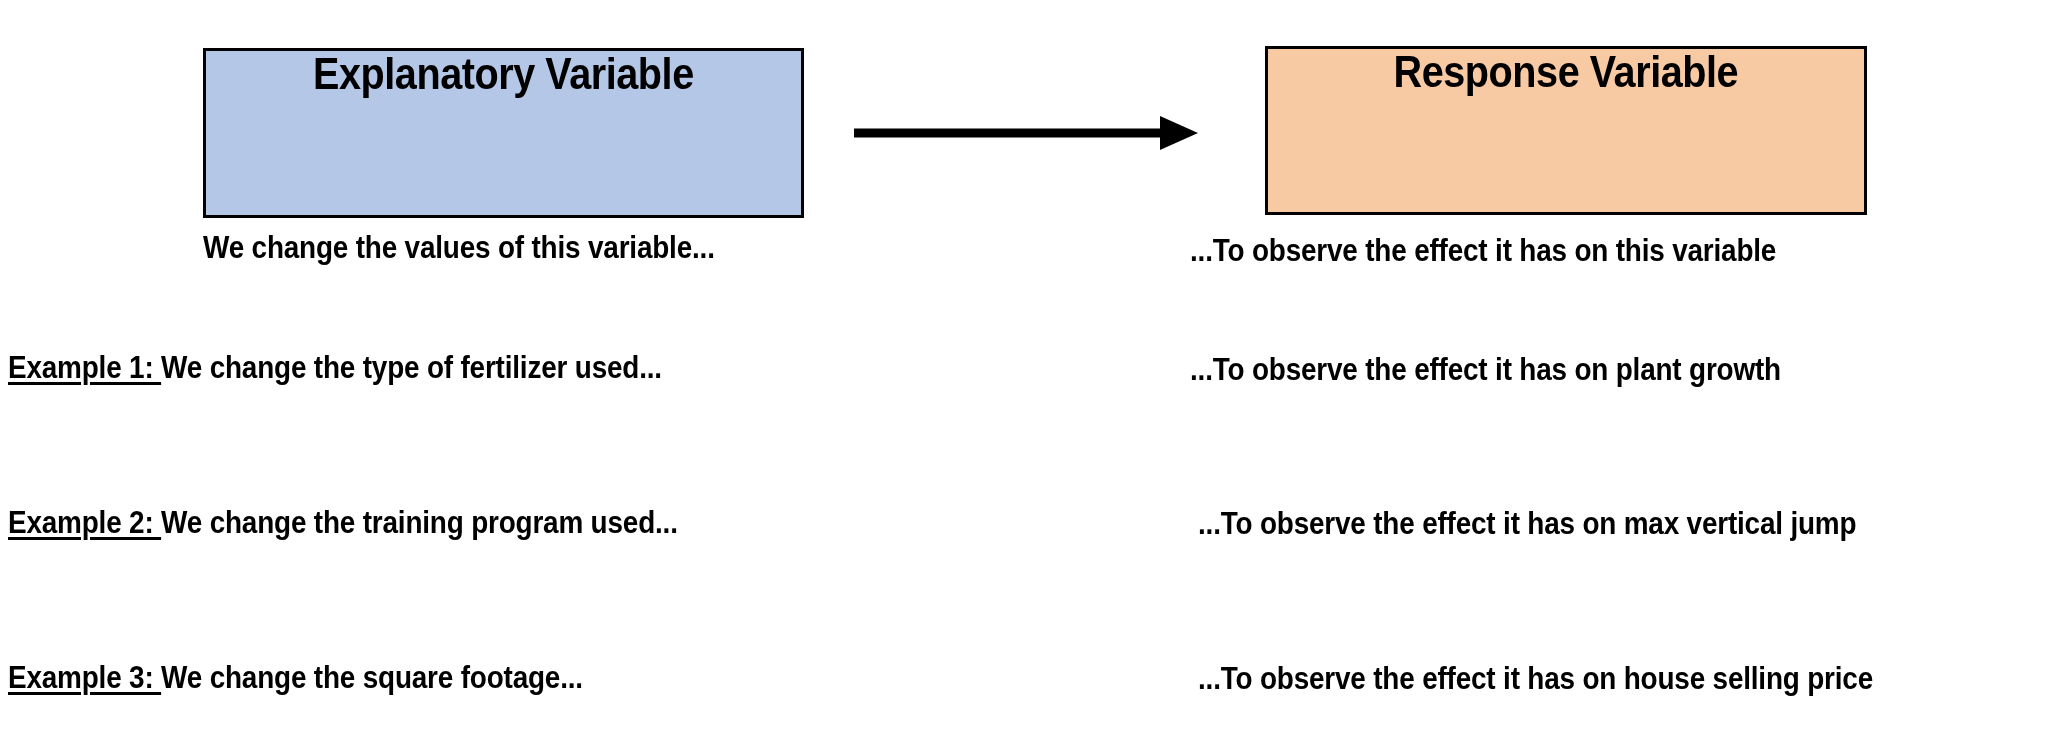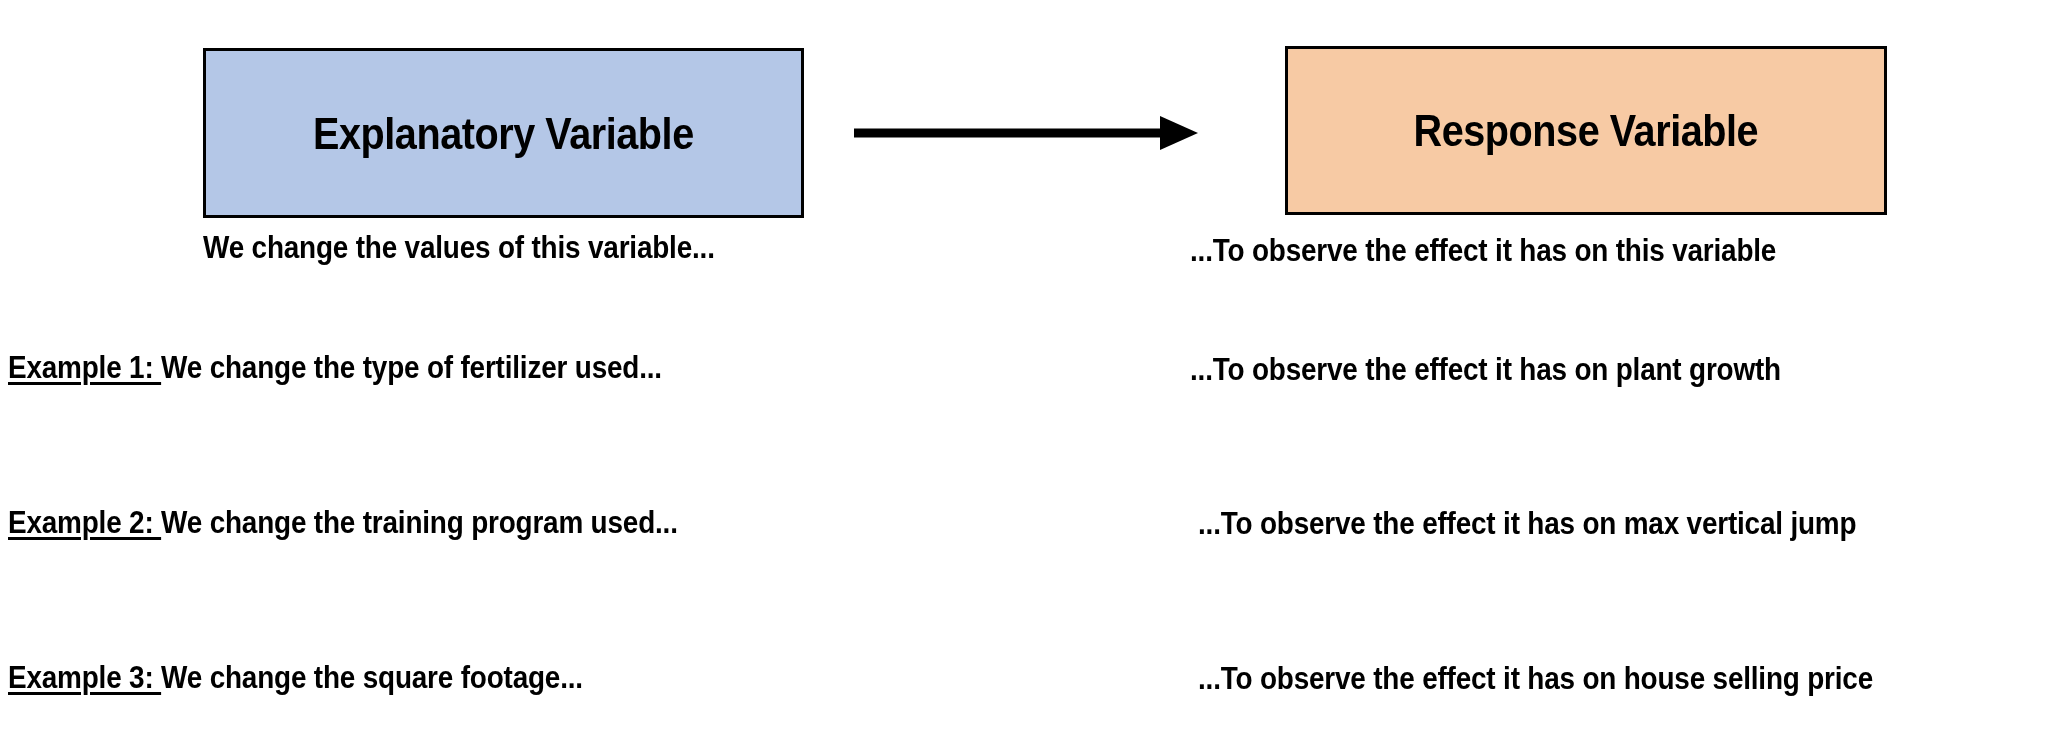--- a/index.html
+++ b/index.html
@@ -19,21 +19,20 @@
     background: #ffffff;
     overflow: hidden;
   }
 
   
   .var-box {
     position: absolute;
     box-sizing: border-box;
     border: 3px solid #000000;
     display: flex;
-    align-items: center;
     justify-content: center;
   }
   .var-box .box-label {
     font-size: 45px;
     font-weight: bold;
     letter-spacing: -0.5px;
     transform: scaleX(0.88);
     transform-origin: center center;
     white-space: nowrap;
     line-height: 1;
@@ -98,21 +97,21 @@
     <span class="box-label">Explanatory Variable</span>
   </div>
 
   <div id="flow-arrow">
     <svg width="350" height="50" viewBox="0 0 350 50" xmlns="http://www.w3.org/2000/svg">
       <line x1="4" y1="25" x2="318" y2="25" stroke="#000000" stroke-width="9"></line>
       <polygon points="310,8 348,25 310,42" fill="#000000"></polygon>
     </svg>
   </div>
 
-  <div class="var-box" id="response-box" style="background:#F7CAA4;margin-left:20px;">
+  <div class="var-box" id="response-box" style="background:#F7CAA4;">
     <span class="box-label">Response Variable</span>
   </div>
 
   <div class="caption" id="cap-left-top">We change the values of this variable...</div>
 
   <div class="caption" id="cap-right-top">...To observe the effect it has on this variable</div>
 
   <div class="caption" id="cap-left-ex1">
     <span class="ex-label">Example 1: </span><span>We change the type of fertilizer used...</span>
   </div>

